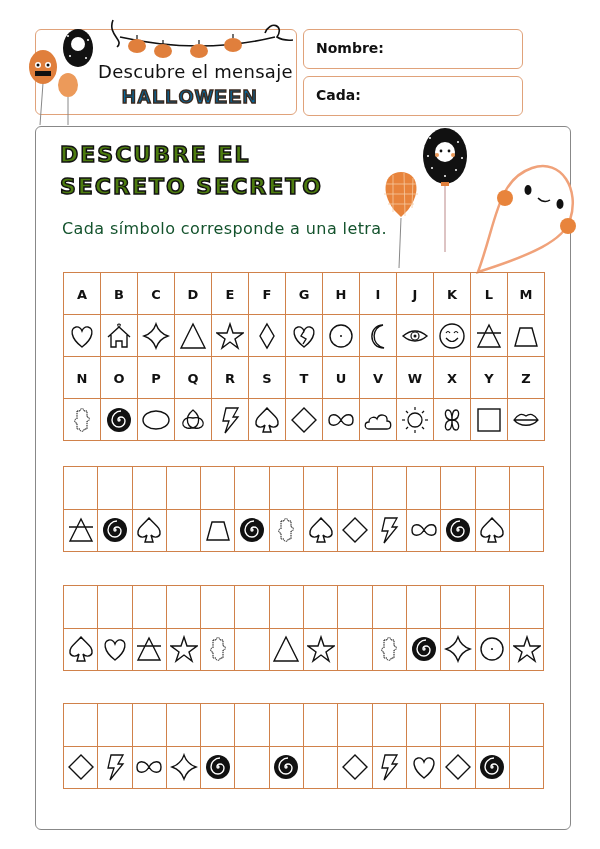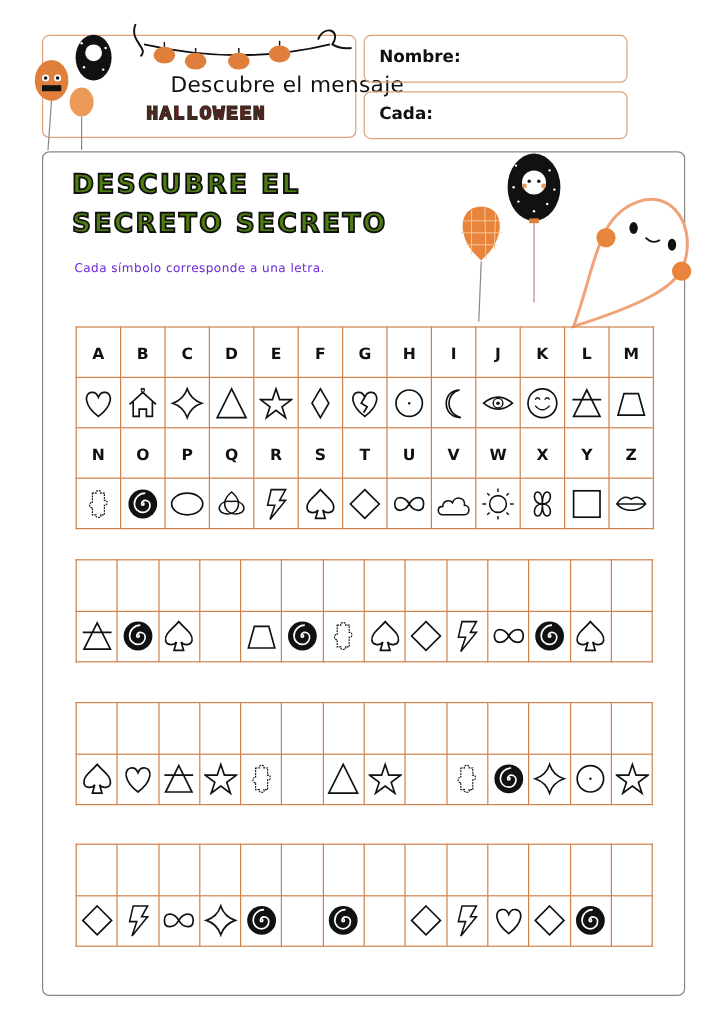--- a/index.html
+++ b/index.html
@@ -1,23 +1,23 @@
 <!DOCTYPE html>
 <html><head>
 <meta charset="utf-8">
 <style>
   * { box-sizing: border-box; margin: 0; padding: 0; }
   body { width: 600px; height: 849px; background: #fff; position: relative; overflow: hidden; font-family: "DejaVu Sans", sans-serif; }
   .header-box { position: absolute; left: 35px; top: 29px; width: 262px; height: 86px; border: 1.5px solid #e0a27a; border-radius: 6px; }
-  .header-title { position: absolute; left: 98px; top: 61px; font-family: "DejaVu Sans", sans-serif; font-size: 18px; color: #111; letter-spacing: 0.3px; margin-left: 44px; }
-  .header-sub { position: absolute; left: 122px; top: 86px; font-family: Liberation Mono, monospace; font-weight: bold; font-size: 16px; color: #7f1d1d; -webkit-text-stroke: 1.5px #3a2a20; letter-spacing: 1.5px; }
+  .header-title { position: absolute; left: 98px; top: 61px; font-family: "DejaVu Sans", sans-serif; font-size: 18px; color: #111; letter-spacing: 0.3px; }
+  .header-sub { position: absolute; left: 122px; top: 86px; font-family: Liberation Sans, sans-serif; font-weight: bold; font-size: 19px; color: #0369a1; -webkit-text-stroke: 1.5px #3a2a20; letter-spacing: 1.5px; }
   .field { position: absolute; left: 303px; width: 220px; height: 40px; border: 1.5px solid #e0a27a; border-radius: 6px; padding: 10px 12px; font-family: "DejaVu Sans", sans-serif; font-weight: bold; font-size: 14px; color: #111; }
   .main-card { position: absolute; left: 35px; top: 126px; width: 536px; height: 704px; border: 1.5px solid #888; border-radius: 6px; }
   .big-title { position: absolute; left: 60px; font-family: "DejaVu Sans", sans-serif; font-weight: bold; font-size: 22px; color: #4d7c0f; -webkit-text-stroke: 1.5px #111; letter-spacing: 2px; }
-  .instr { position: absolute; left: 62px; top: 219px; font-family: "DejaVu Sans", sans-serif; font-size: 10px; color: #6d28d9; letter-spacing: 0.4px; }
+  .instr { position: absolute; left: 62px; top: 219px; font-family: "DejaVu Sans", sans-serif; font-size: 16px; color: #14532d; letter-spacing: 0.4px; }
   table.grid { position: absolute; border-collapse: collapse; }
   table.grid td { border: 1.8px solid #d0814a; text-align: center; vertical-align: middle; padding: 0; }
   .keyt td { width: 37px; height: 42px; }
   .keyt .letter { font-family: "DejaVu Sans", sans-serif; font-weight: bold; font-size: 13px; color: #111; }
   .puz td { width: 34.3px; height: 42.5px; }
   svg.sym { display: block; margin: auto; }
   .deco { position: absolute; }
 </style>
 </head>
 <body>

